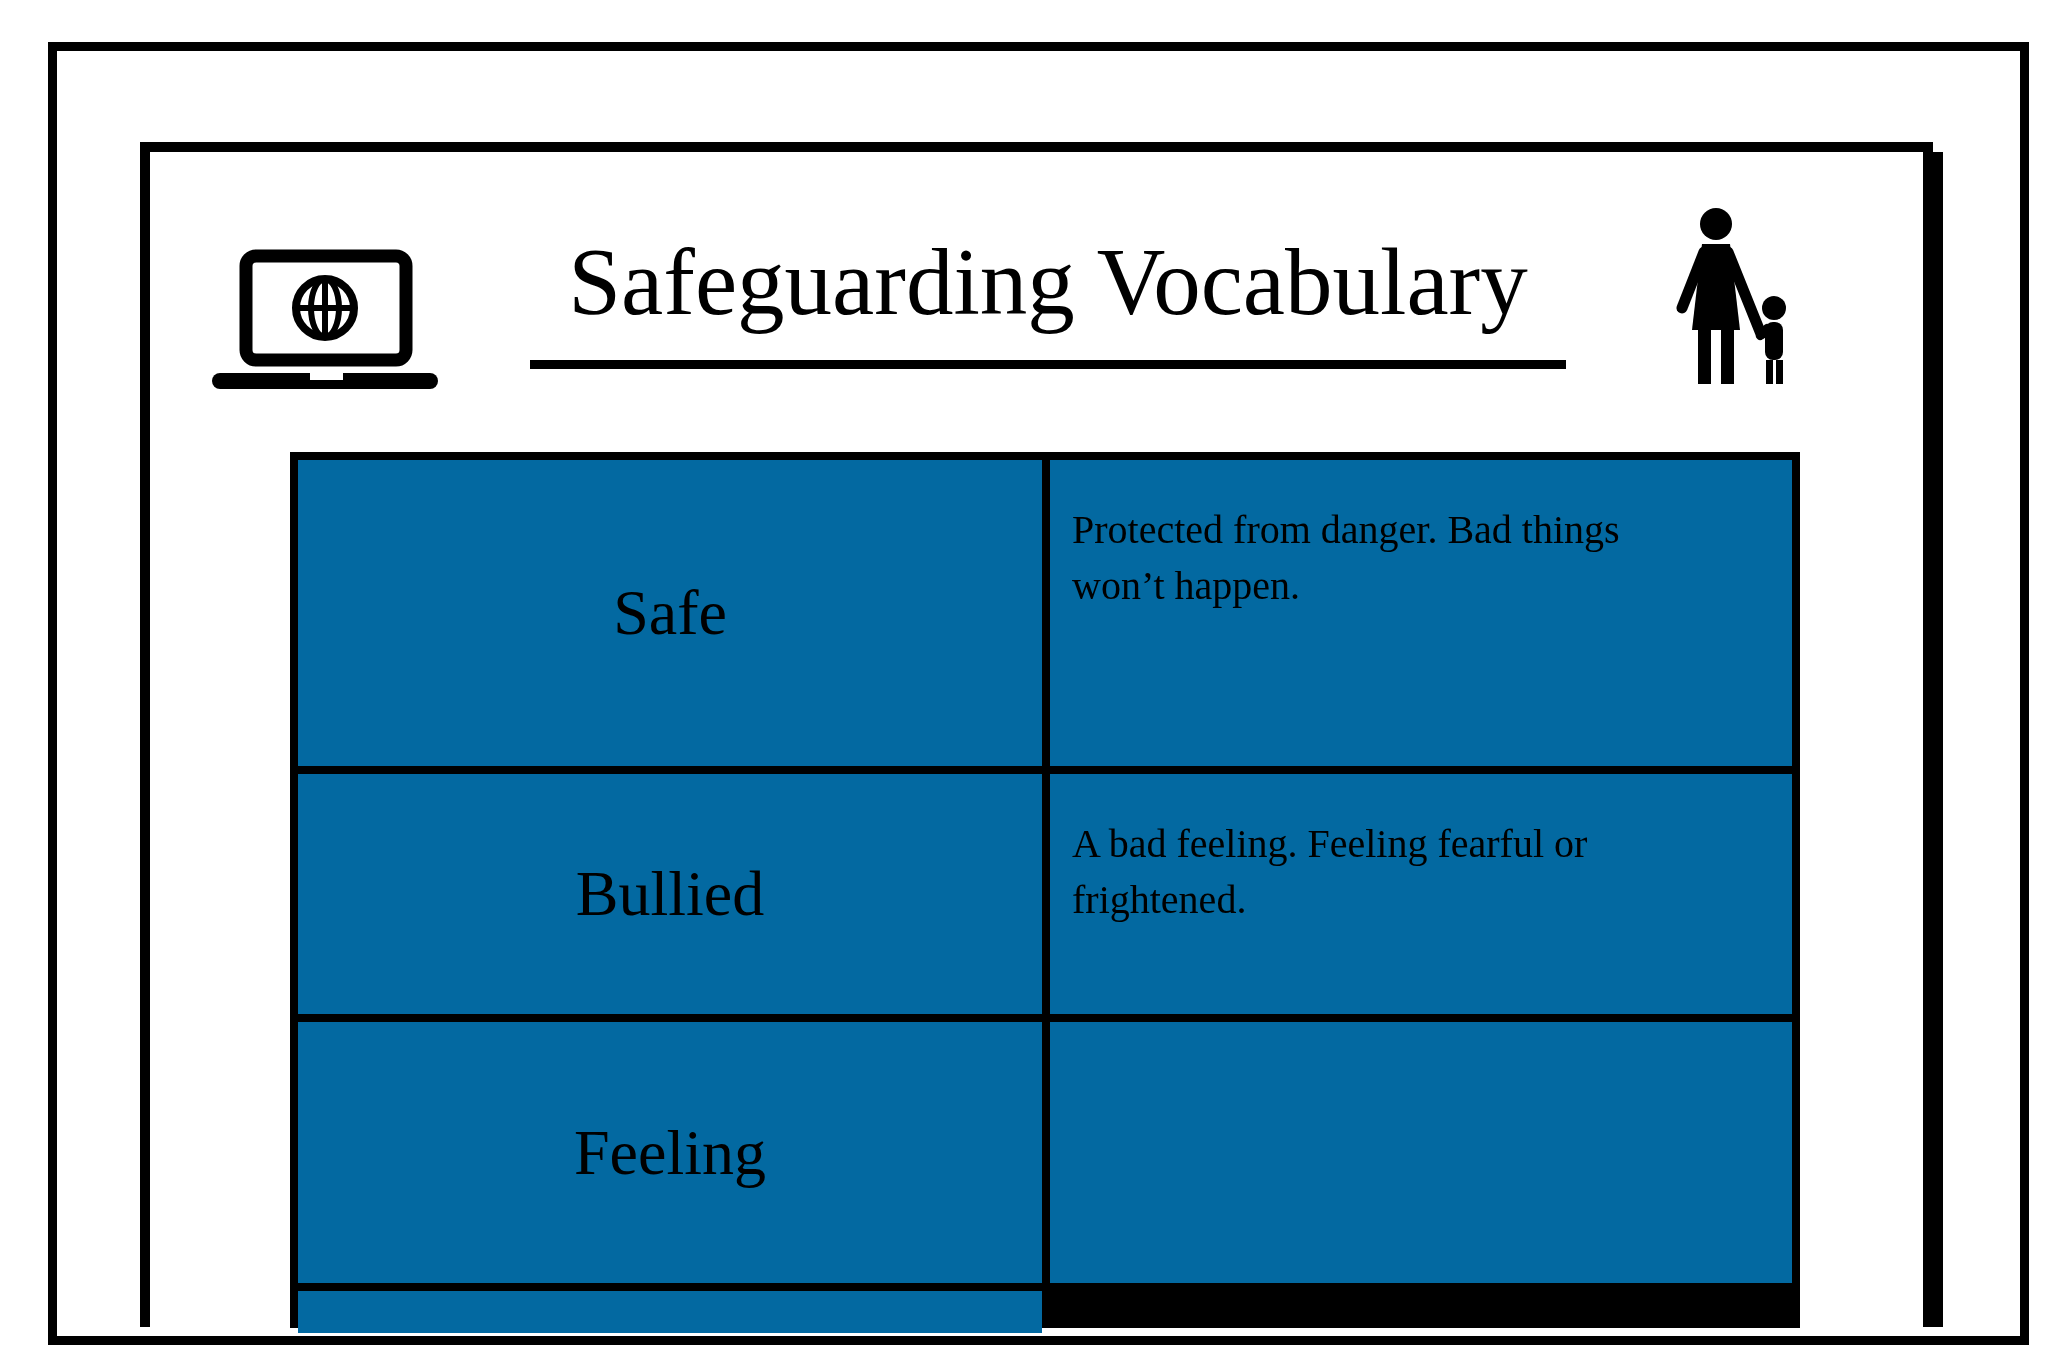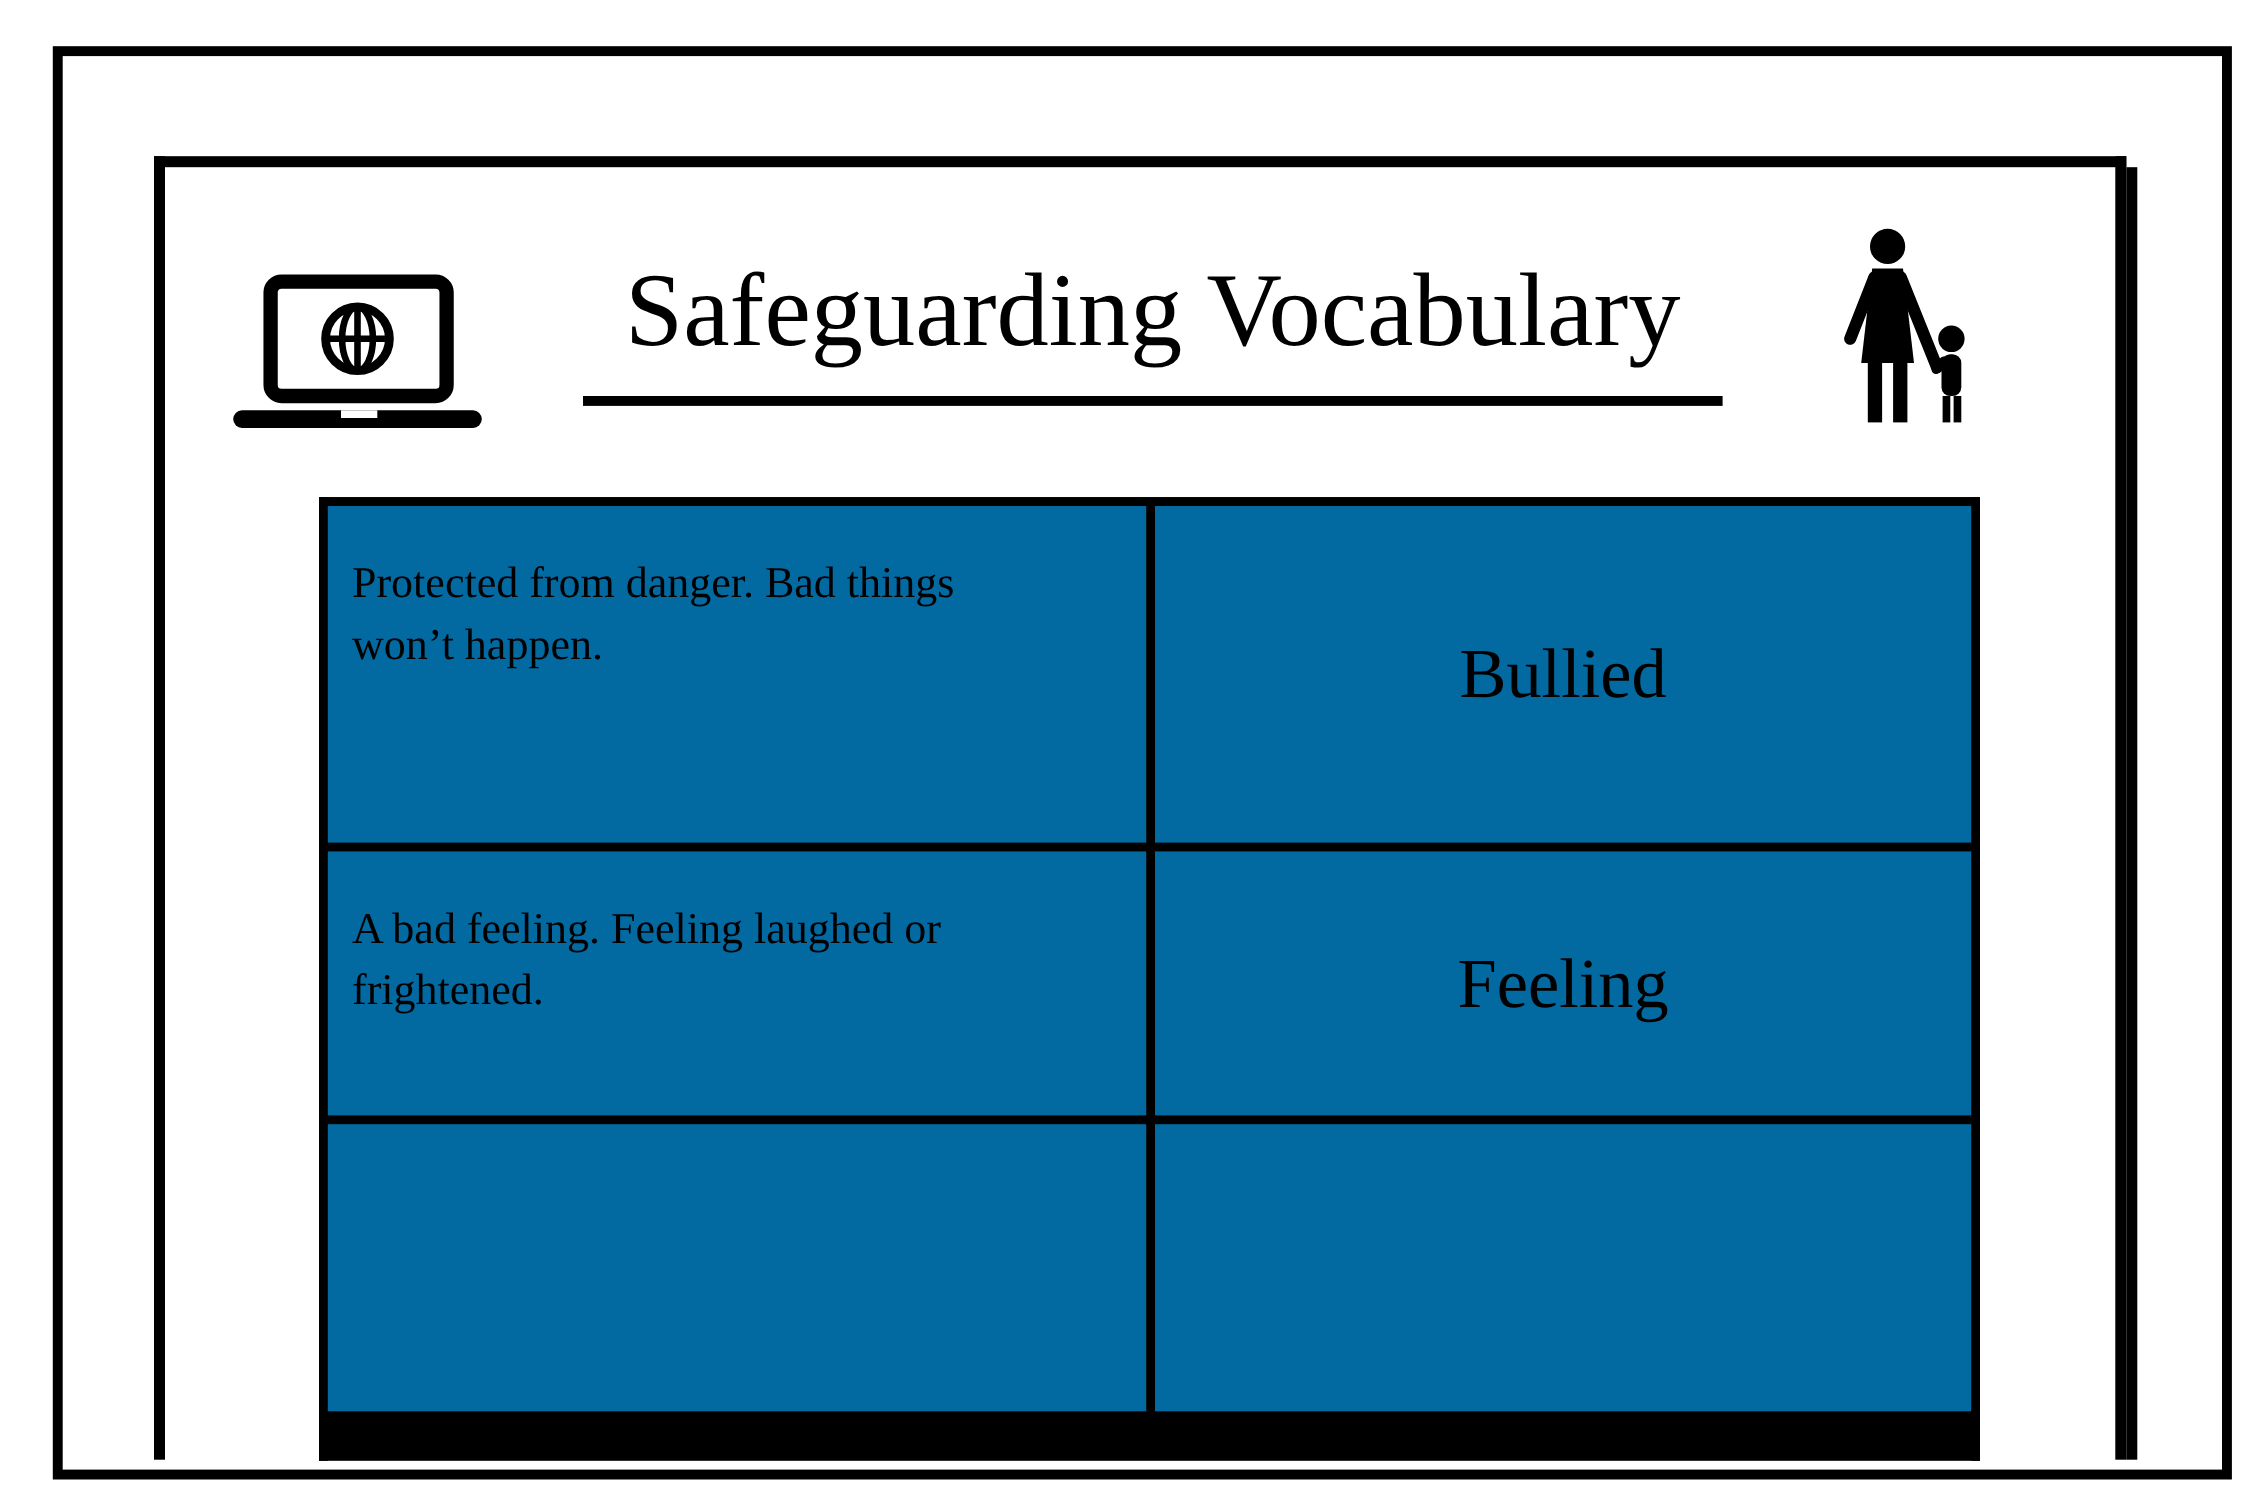--- a/index.html
+++ b/index.html
@@ -133,25 +133,26 @@
     <rect x="22" y="124" width="13" height="54" fill="#000"></rect>
     <rect x="45" y="124" width="13" height="54" fill="#000"></rect>
     <circle cx="98" cy="102" r="12" fill="#000"></circle>
     <rect x="89" y="116" width="18" height="38" rx="8" fill="#000"></rect>
     <line x1="91" y1="122" x2="84" y2="130" stroke="#000" stroke-width="8" stroke-linecap="round"></line>
     <rect x="90" y="154" width="7" height="24" fill="#000"></rect>
     <rect x="100" y="154" width="7" height="24" fill="#000"></rect>
   </svg>
 
   <div class="vocab-table">
+    <div class="cell term-cell">Safe</div>
     <div class="cell def-cell">Protected from danger. Bad things
 won’t happen.</div>
 
     <div class="cell term-cell">Bullied</div>
-    <div class="cell def-cell">A bad feeling. Feeling laughed or
+    <div class="cell def-cell">A bad feeling. Feeling fearful or
 frightened.</div>
 
     <div class="cell term-cell">Feeling</div>
 
     <div class="cell term-cell"></div>
     <div class="cell def-cell"></div>
   </div>
 
 </div>
 

